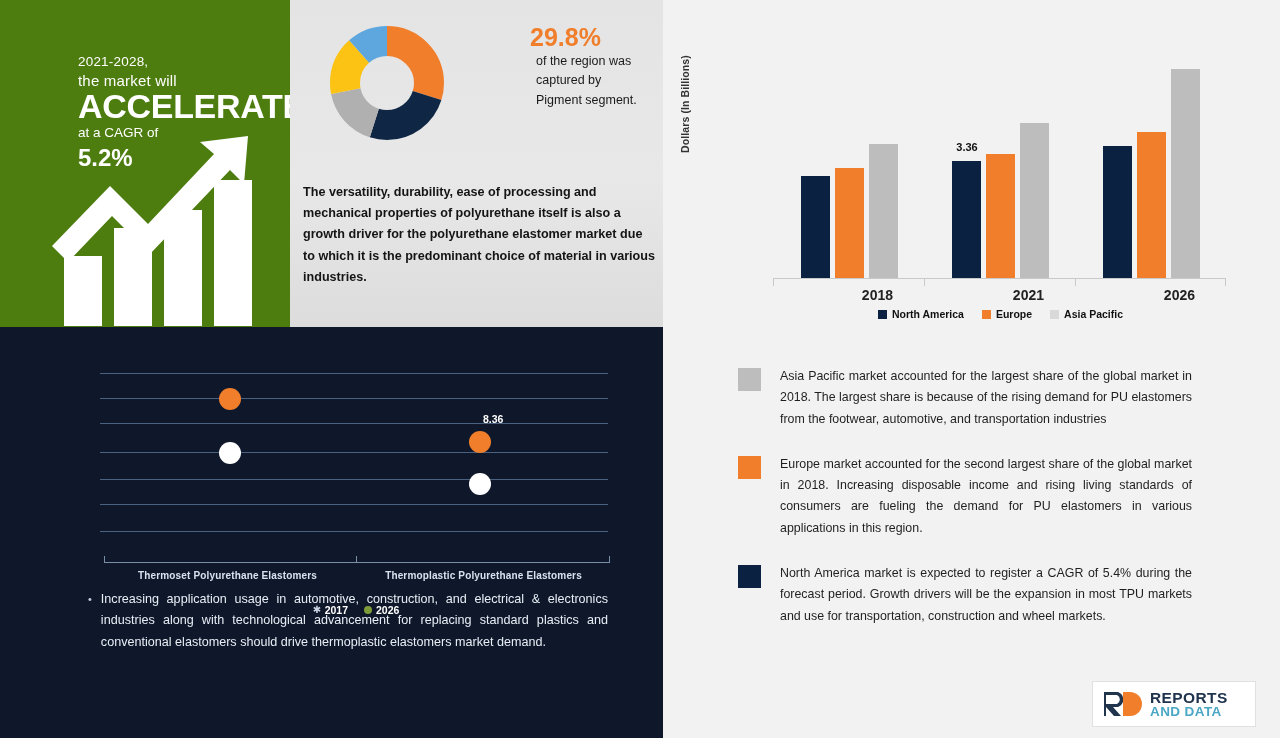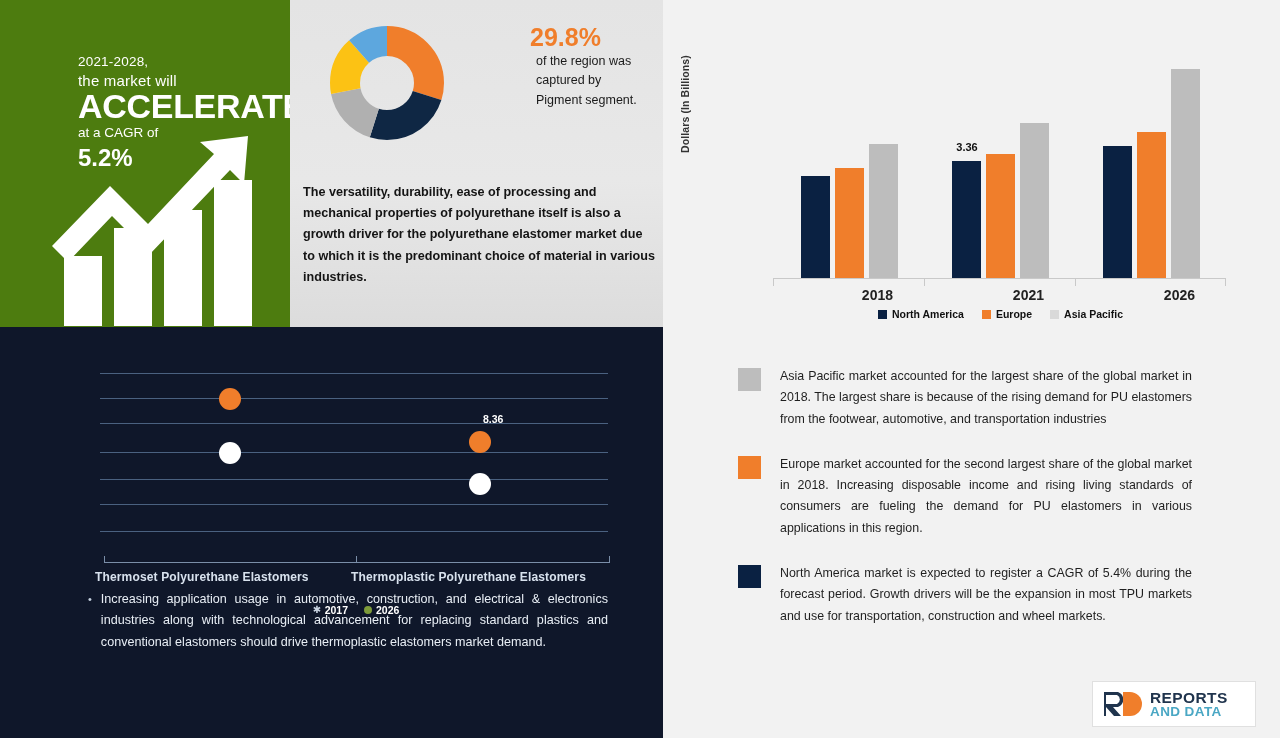--- a/index.html
+++ b/index.html
@@ -51,22 +51,22 @@
   .dp-grid-line { position:absolute; left:0; height:1px; background:#4a6180; width:508px; }
   .dp-axis { position:absolute; left:4px; top:201px; width:506px; height:1px; background:#7a8ea8; }
   .dp-tick { position:absolute; width:1px; height:7px; background:#7a8ea8; top:195px; }
   .dp-dot { position:absolute; width:22px; height:22px; border-radius:50%; }
   .dp-dot.orange { background:#F07E2B; }
   .dp-dot.white { background:#ffffff; }
   .dp-value {
     position:absolute; color:#ffffff; font-size:10.5px; font-weight:bold;
   }
   .dp-catlabel {
-    position:absolute; color:#d8e2ee; font-size:12px; font-weight:bold;
-    text-align:left; letter-spacing:.15px;
+    position:absolute; color:#d8e2ee; font-size:10px; font-weight:bold;
+    text-align:center; letter-spacing:.15px;
   }
   .dp-legend {
     position:absolute; left:0; top:243px; width:512px;
     display:flex; justify-content:center; align-items:center; gap:16px;
   }
   .dp-leg-item { display:flex; align-items:center; gap:4px; }
   .dp-leg-label { color:#ffffff; font-size:10.5px; font-weight:bold; }
   .marker-star {
     width:8px; height:8px; color:#c9d4e2; font-size:10px; line-height:8px;
   }

